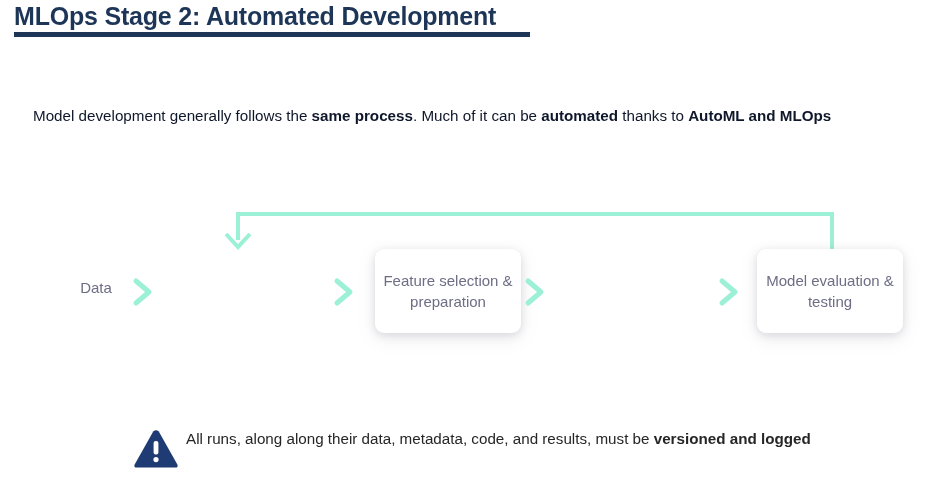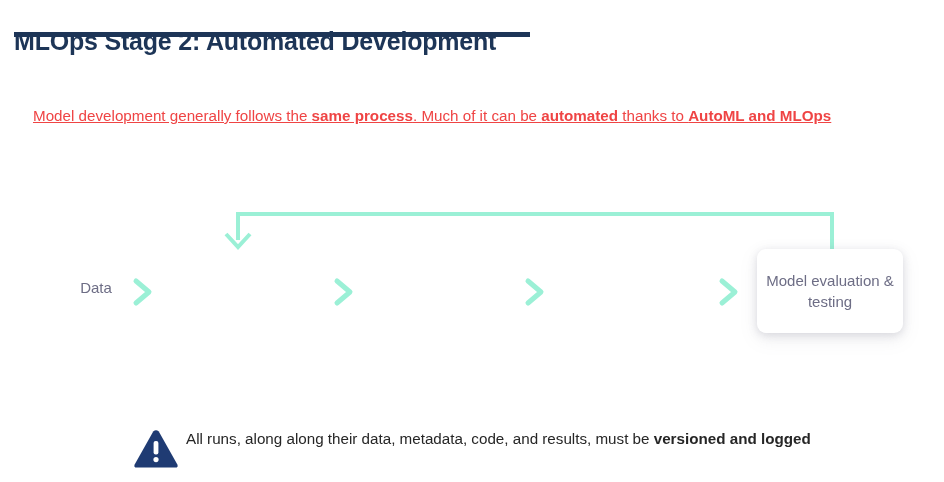--- a/index.html
+++ b/index.html
@@ -19,41 +19,39 @@
   
   #slide-title {
     position: absolute;
     left: 14px;
     top: 2px;
     font-size: 25px;
     font-weight: bold;
     color: #1d3557;
     letter-spacing: -0.2px;
     white-space: nowrap;
-    margin-top: 25px;
   }
   #title-underline {
     position: absolute;
     left: 14px;
     top: 32px;
     width: 516px;
     height: 5px;
     background: #1d3557;
   }
 
   
   #body-paragraph {
     position: absolute;
     left: 33px;
     top: 98px;
     width: 905px;
     font-size: 15.2px;
     line-height: 36px;
-    color: #ef4444;
-    text-decoration: underline;
+    color: #0f172a;
   }
   #body-paragraph b { font-weight: bold; }
 
   
   #flow {
     position: absolute;
     left: 0;
     top: 200px;
     width: 896px;
     height: 160px;
@@ -160,20 +158,21 @@
     </svg>
   </div>
 
 
   <div class="chevron" id="chevron-1">
     <svg width="26" height="30" viewBox="0 0 26 30">
       <path d="M 6 4 L 19 15 L 6 26" fill="none" stroke="#9bf0d6" stroke-width="5" stroke-linecap="round" stroke-linejoin="round"></path>
     </svg>
   </div>
 
+  <div class="flow-node" id="node-1">Feature selection &amp; preparation</div>
 
   <div class="chevron" id="chevron-2">
     <svg width="26" height="30" viewBox="0 0 26 30">
       <path d="M 6 4 L 19 15 L 6 26" fill="none" stroke="#9bf0d6" stroke-width="5" stroke-linecap="round" stroke-linejoin="round"></path>
     </svg>
   </div>
 
 
   <div class="chevron" id="chevron-3">
     <svg width="26" height="30" viewBox="0 0 26 30">

